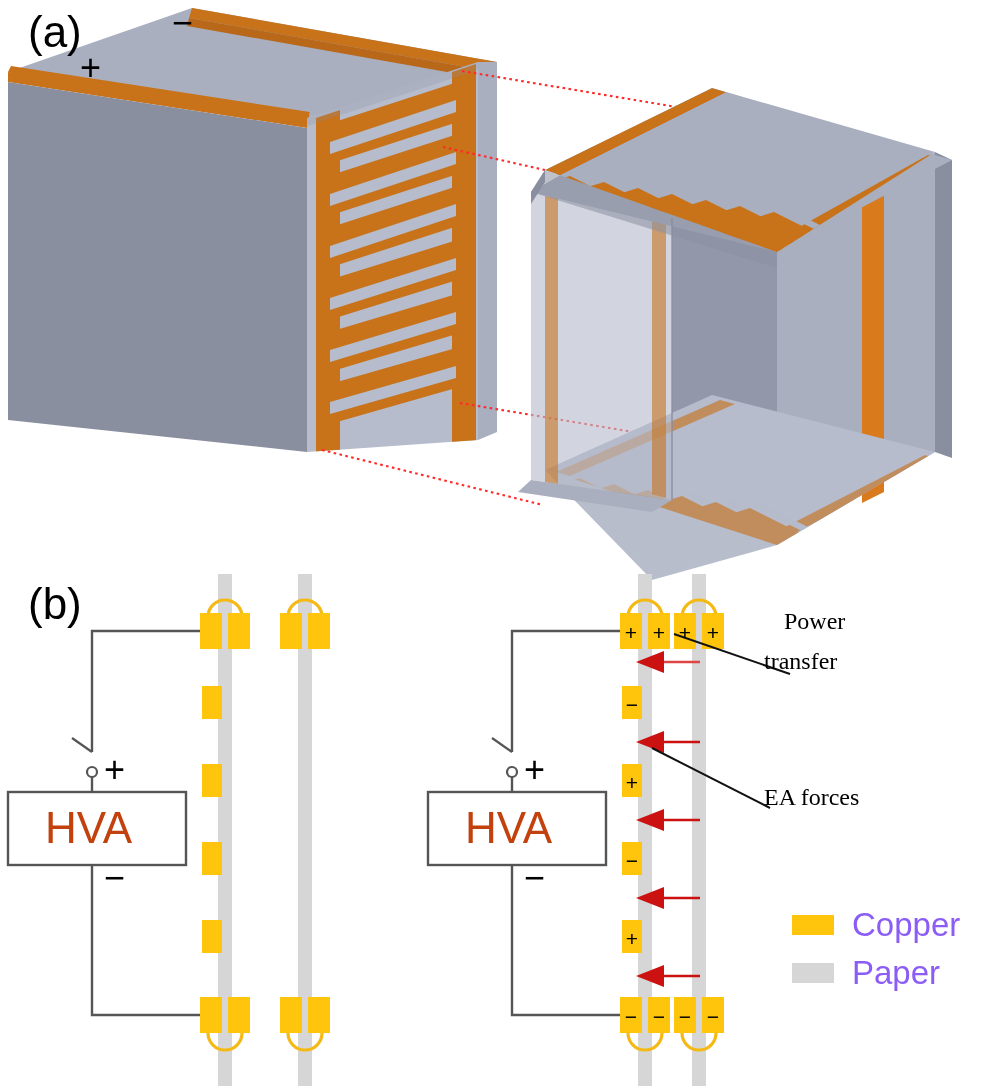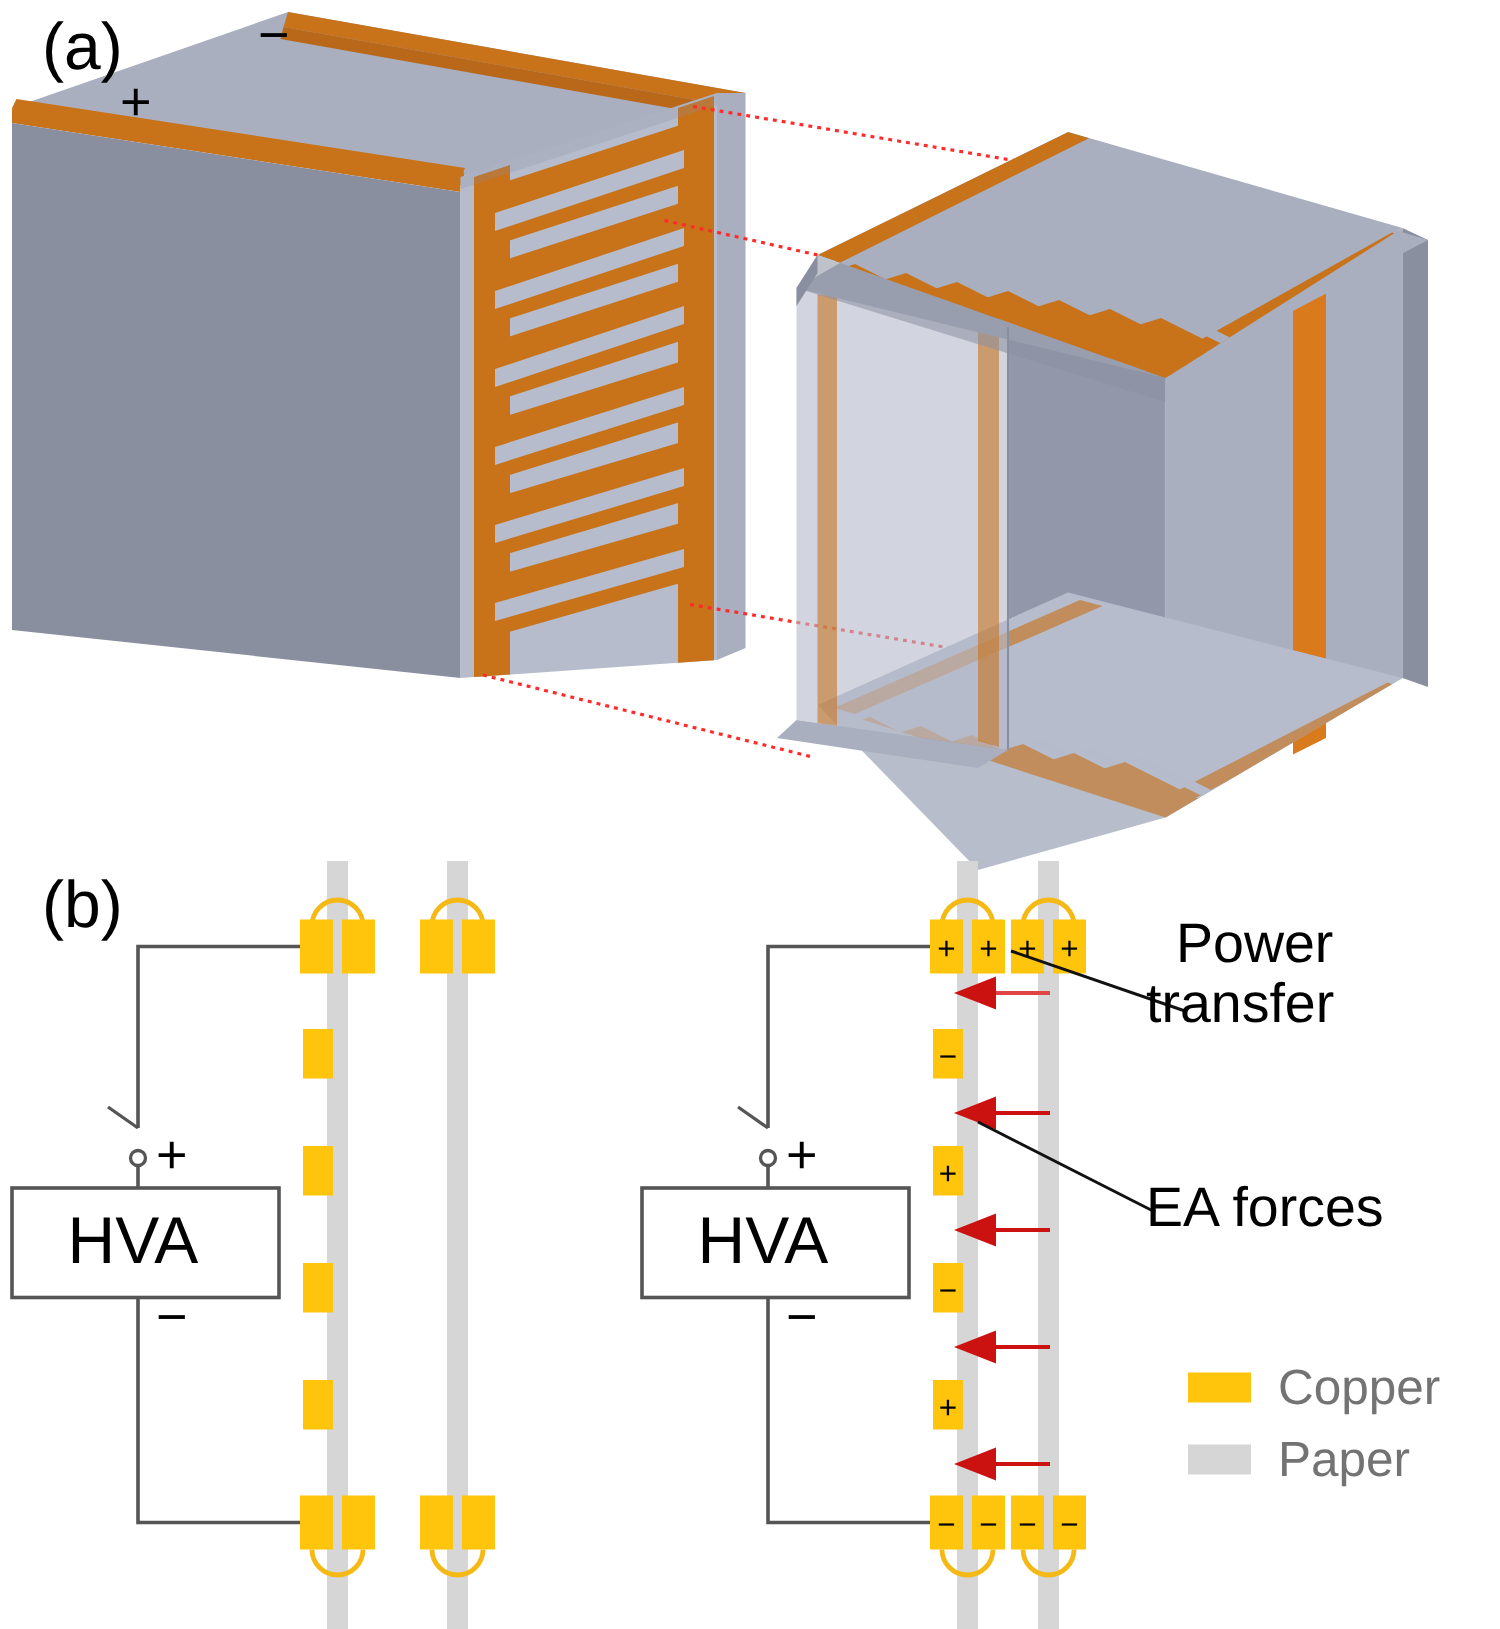--- a/index.html
+++ b/index.html
@@ -31,37 +31,37 @@
     font-family: "Liberation Sans", sans-serif;
   }
   .svg-layer {
     position: absolute;
     top: 0; left: 0;
     width: 1000px;
     height: 1086px;
   }
   .callout-text {
     position: absolute;
-    font-size: 37px;
+    font-size: 24px;
     color: #000;
     line-height: 1.12;
     white-space: nowrap;
-    font-family: Liberation Sans, sans-serif;
+    font-family: Liberation Serif, serif;
   }
   .legend-text {
     position: absolute;
     font-size: 33px;
-    color: #737373;
+    color: #8b5cf6;
     white-space: nowrap;
     font-family: "Liberation Sans", sans-serif;
   }
   .hva-label {
     position: absolute;
     font-size: 44px;
-    color: #000000;
+    color: #c2410c;
     white-space: nowrap;
     font-family: "Liberation Sans", sans-serif;
   }
   .sign-label {
     position: absolute;
     font-size: 36px;
     color: #000;
     white-space: nowrap;
     font-family: "Liberation Sans", sans-serif;
     line-height: 1;

